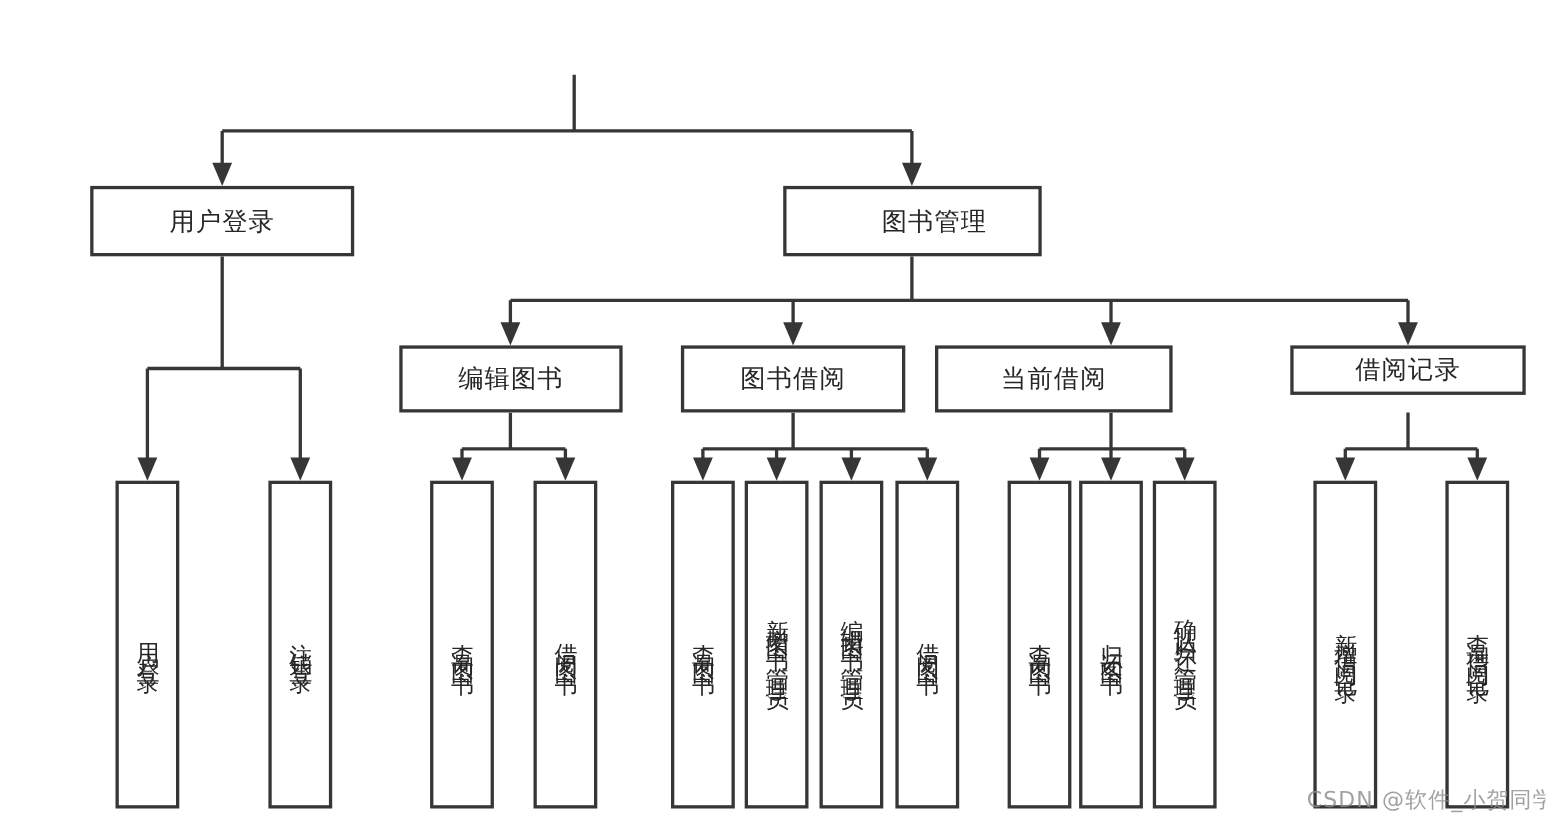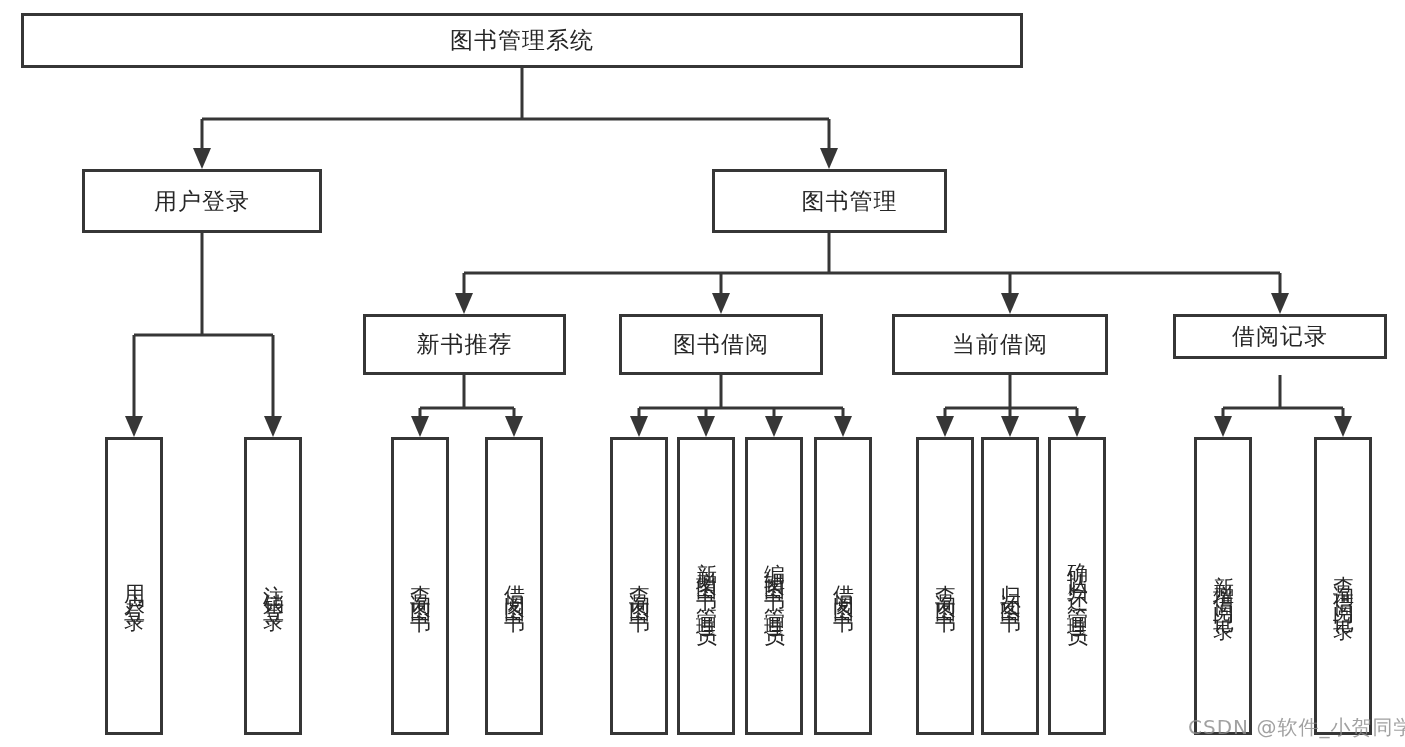--- a/index.html
+++ b/index.html
@@ -13,21 +13,21 @@
     border:3px solid #363636; background:#ffffff; color:#262626;
     display:flex; align-items:center; justify-content:center;
     text-align:center;
   }
   .lvl { font-size:23px; letter-spacing:1px; }
   .root-box  { left:21px;   top:13px;  width:1002px; height:55px; }
   .n-user    { left:82px;   top:169px; width:240px;  height:64px; }
   .n-mgmt    { left:712px;  top:169px; width:235px;  height:64px;padding-left:40px; }
   .n-rec     { left:363px;  top:314px; width:203px;  height:61px; }
   .n-bor     { left:619px;  top:314px; width:204px;  height:61px; }
-  .n-cur     { left:892px;  top:314px; width:216px;  height:61px; }
+  .n-cur     { left:850px;  top:314px; width:216px;  height:61px; }
   .n-log     { left:1173px; top:314px; width:214px;  height:45px; }
   .leaf { top:437px; width:58px; height:298px; }
   .vtext {
     writing-mode:vertical-rl; text-orientation:mixed;
     font-size:21px; letter-spacing:9px; line-height:1.1; color:#262626;
   }
   .watermark {
     position:absolute; left:1188px; top:714px; z-index:10;
     font-size:20px; letter-spacing:1px; color:rgba(140,140,140,0.82);
     white-space:nowrap;
@@ -85,33 +85,30 @@
       <polygon points="765,416 783,416 774,437"></polygon>
       <polygon points="834,416 852,416 843,437"></polygon>
       <polygon points="936,416 954,416 945,437"></polygon>
       <polygon points="1001,416 1019,416 1010,437"></polygon>
       <polygon points="1068,416 1086,416 1077,437"></polygon>
       <polygon points="1214,416 1232,416 1223,437"></polygon>
       <polygon points="1334,416 1352,416 1343,437"></polygon>
     </g>
   </svg>
 
-  <div class="box root-box lvl">
-    <span>图书管理系统</span>
-  </div>
 
   <div class="box n-user lvl">
     <span>用户登录</span>
   </div>
   <div class="box n-mgmt lvl">
     <span>图书管理</span>
   </div>
 
   <div class="box n-rec lvl">
-    <span>新书推荐</span>
+    <span>编辑图书</span>
   </div>
   <div class="box n-bor lvl">
     <span>图书借阅</span>
   </div>
   <div class="box n-cur lvl">
     <span>当前借阅</span>
   </div>
   <div class="box n-log lvl">
     <span>借阅记录</span>
   </div>

